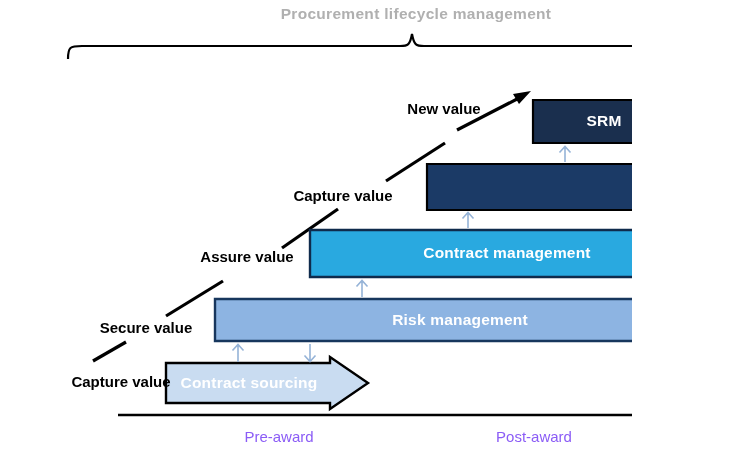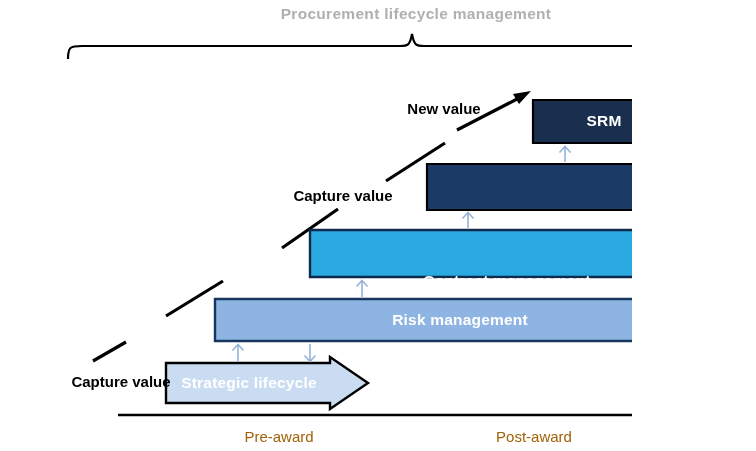--- a/index.html
+++ b/index.html
@@ -5,21 +5,21 @@
   html,body{margin:0;padding:0;background:#fff;}
   #stage{
     position:relative;width:632px;height:451px;background:#fff;overflow:hidden;
     font-family:"Liberation Sans",sans-serif;
   }
   #shapes{position:absolute;left:0;top:0;}
   .lbl{position:absolute;transform:translate(-50%,-50%);white-space:nowrap;}
   .title{font-size:15.5px;font-weight:bold;letter-spacing:.3px;}
   .value-label{font-size:15px;font-weight:bold;color:#000;}
   .arrow-label{font-size:15.5px;font-weight:bold;color:#fff;letter-spacing:.2px;}
-  .axis-label{font-size:15px;color:#a16207;}
+  .axis-label{font-size:15px;color:#8b5cf6;}
 </style>
 </head>
 <body>
 
 <div id="stage">
 
   <svg id="shapes" width="756" height="451" viewBox="0 0 756 451">
 
     <path d="M68,59 C68,47 70,46 82,46 L400,46 C408,46 410,45 412,34
              C414,45 416,46 424,46 L736,46 C748,46 750,47 750,59" fill="none" stroke="#000" stroke-width="2.2"></path>
@@ -52,23 +52,25 @@
 
     <path d="M565,162 L565,147 M559.5,152.5 L565,146.5 L570.5,152.5" fill="none" stroke-width="1.6" stroke="#95B3D7"></path>
     <path d="M667,146 L667,161 M661.5,155.5 L667,161.5 L672.5,155.5" fill="none" stroke-width="1.6" stroke="#95B3D7"></path>
 
     <path d="M118,415 L736,415 M724,409.5 L737,415 L724,420.5" fill="none" stroke="#000" stroke-width="2.4"></path>
   </svg>
 
   <div class="lbl title" style="left: 416px; top: 14px; color: rgb(176, 176, 176);" id="title-el">Procurement lifecycle management</div>
 
   <div class="lbl value-label" style="left:81px;top:381px;margin-left:40px;">Capture value</div>
+  <div class="lbl value-label" style="left:146px;top:327px;">Secure value</div>
+  <div class="lbl value-label" style="left:247px;top:256px;">Assure value</div>
   <div class="lbl value-label" style="left:343px;top:195px;">Capture value</div>
   <div class="lbl value-label" style="left:444px;top:108px;">New value</div>
 
-  <div class="lbl arrow-label" style="left:249px;top:383px;">Strategic lifecycle</div>
+  <div class="lbl arrow-label" style="left:249px;top:383px;">Contract sourcing</div>
   <div class="lbl arrow-label" style="left:460px;top:320px;">Risk management</div>
-  <div class="lbl arrow-label" style="left:507px;top:253px;margin-top:28px;">Contract management</div>
+  <div class="lbl arrow-label" style="left:507px;top:253px;">Contract management</div>
   <div class="lbl arrow-label" style="left:604px;top:121px;">SRM</div>
 
   <div class="lbl axis-label" style="left:279px;top:436px;">Pre-award</div>
   <div class="lbl axis-label" style="left:534px;top:436px;">Post-award</div>
 </div>
 
 </body></html>

